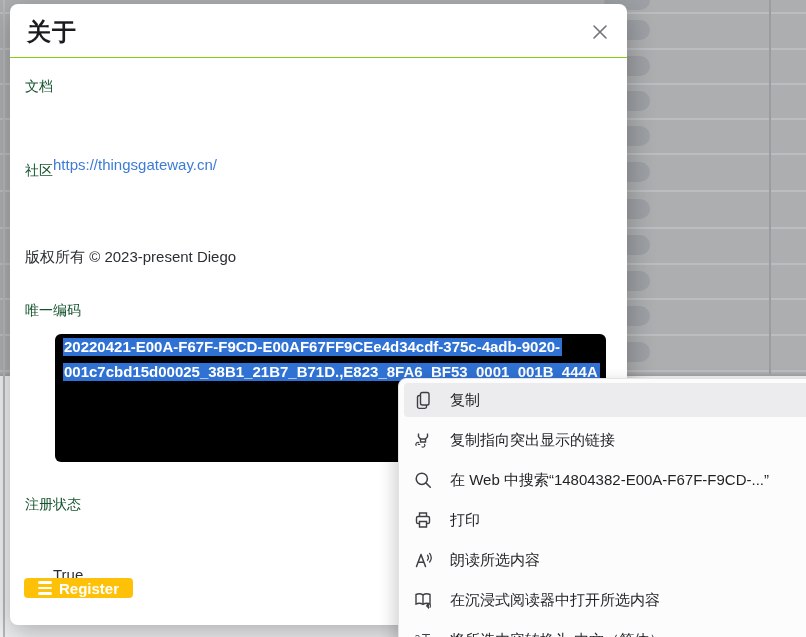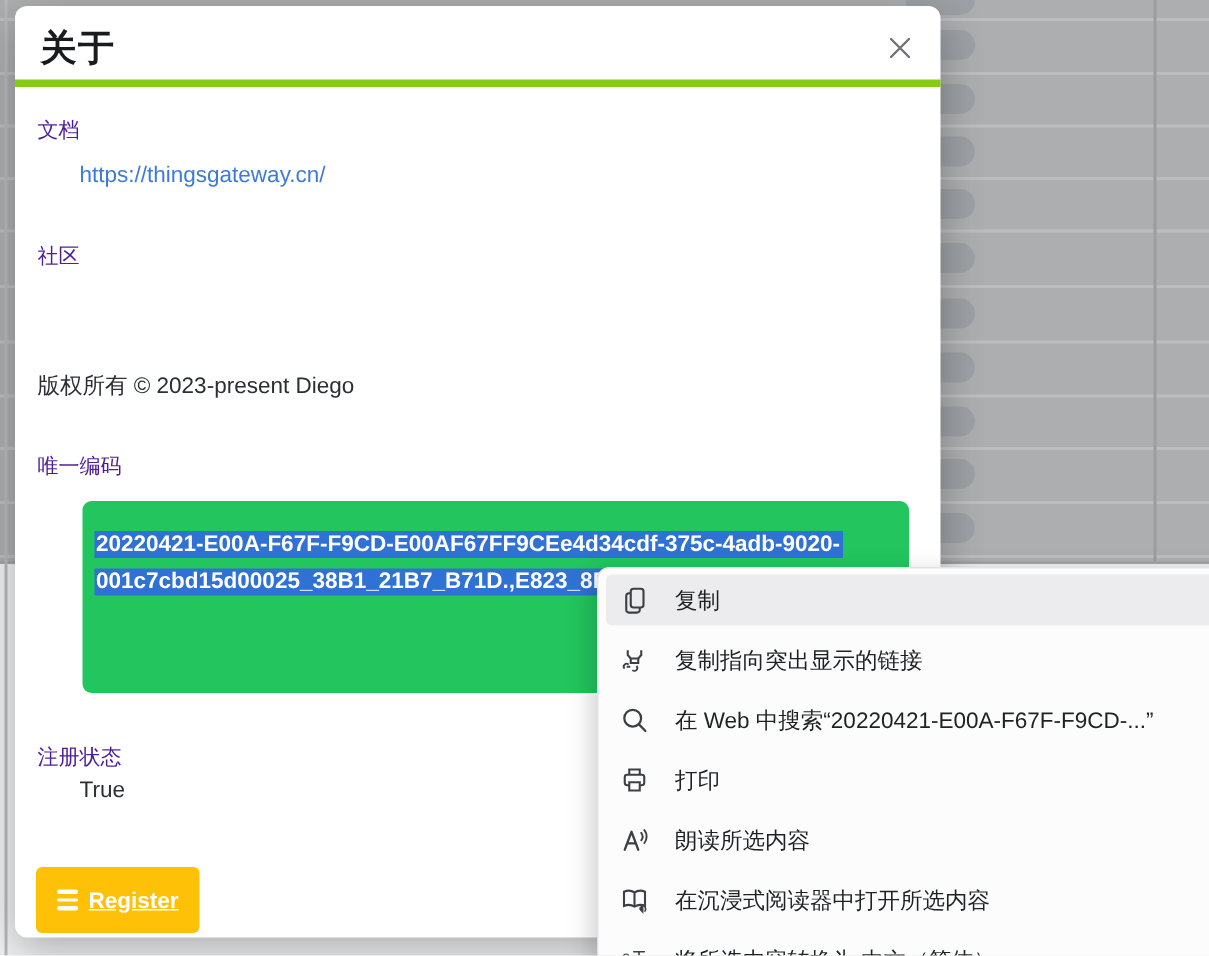--- a/index.html
+++ b/index.html
@@ -16,49 +16,48 @@
   .bg-coldiv { position:absolute; top:0; left:769px; width:2px; height:376px; background:#9b9da0; }
   .bg-bottom { position:absolute; left:0; top:374px; width:806px; height:2px; background:#a2a4a6; }
   .bg-leftline { position:absolute; left:3px; top:0; width:2px; height:637px; background:#b7b9bb; }
 
   
   .dialog {
     position:absolute; left:10px; top:4px; width:617px; height:621px;
     background:#ffffff; border-radius:8px;
     box-shadow:0 8px 28px rgba(0,0,0,.28);
   }
-  .dlg-header { position:relative; height:54px; border-bottom:5px solid #84cc16; }
+  .dlg-header { position:relative; height:54px; border-bottom:1px solid #84cc16; }
   .dlg-title {
     position:absolute; left:17px; top:12px;
     font-size:24px; font-weight:700; color:#191b1e; letter-spacing:1px;
   }
   .dlg-close {
     position:absolute; right:14px; top:15px; width:26px; height:26px;
     display:flex; align-items:center; justify-content:center; cursor:pointer;
   }
   .dlg-close svg { display:block; }
-  .lbl { position:absolute; left:15px; font-size:14px; color:#4c1d95; }
-  .val { position:absolute; left:43px; font-size:15px; color:#2b2f35; }
+  .lbl { position:absolute; left:15px; font-size:14px; color:#14532d; }
+  .val { position:absolute; left:43px; font-size:15px; color:#2b2f35;margin-top:48px; }
   .link { color:#3e7bd6; text-decoration:none; cursor:pointer; }
 
   .code-box {
     position:absolute; left:45px; top:330px; width:551px; height:128px;
-    background:#22c55e; border-radius:6px; padding:16px 8px;
+    background:#000000; border-radius:6px; padding:0 8px;
   }
   .code-line { line-height:25px; font-size:15px; font-weight:600; }
   .code-line span { background:#3072d4; color:#ffffff; padding:0 2px 1px 1px; }
 
   .register-btn {
-    position:absolute; left:14px; top:574px; height:44px;
+    position:absolute; left:14px; top:574px; height:20px;
     display:inline-flex; align-items:center; gap:7px;
     background:#ffc107; border:none; border-radius:4px;
     padding:0 14px; cursor:pointer;
     color:#ffffff; font-size:15px; font-weight:700;
     font-family:"Liberation Sans","DejaVu Sans",sans-serif;
-    text-decoration:underline;
   }
   .menu-bars { display:inline-flex; flex-direction:column; gap:3px; }
   .menu-bars i { display:block; width:14px; height:2.5px; background:#ffffff; border-radius:2px; }
 
   
   .ctx-menu {
     position:absolute; left:398px; top:378px; width:436px; height:310px;
     background:#fcfcfd; border:1px solid #e2e3e5; border-radius:8px;
     box-shadow:-4px 4px 16px rgba(0,0,0,.18);
     padding-top:1px;
@@ -167,21 +166,21 @@
     <span class="ctx-label">复制指向突出显示的链接</span>
   </div>
 
   <div class="ctx-item">
     <span class="ctx-icon">
       <svg width="20" height="20" viewBox="0 0 20 20" fill="none" stroke="#3c3f44" stroke-width="1.5">
         <circle cx="8.8" cy="8.8" r="5.6"></circle>
         <path d="M13.1 13.1 L17.3 17.3" stroke-linecap="round"></path>
       </svg>
     </span>
-    <span class="ctx-label">在 Web 中搜索“20220421-E00A-F67F-F9CD-...”</span>
+    <span class="ctx-label">在 Web 中搜索“14804382-E00A-F67F-F9CD-...”</span>
   </div>
 
   <div class="ctx-item">
     <span class="ctx-icon">
       <svg width="20" height="20" viewBox="0 0 20 20" fill="none" stroke="#3c3f44" stroke-width="1.4">
         <path d="M6.5 6.5V3h7v3.5"></path>
         <rect x="3.5" y="6.5" width="13" height="7" rx="1.6"></rect>
         <path d="M6.5 11.5h7V17h-7z" fill="#fcfcfd"></path>
       </svg>
     </span>

